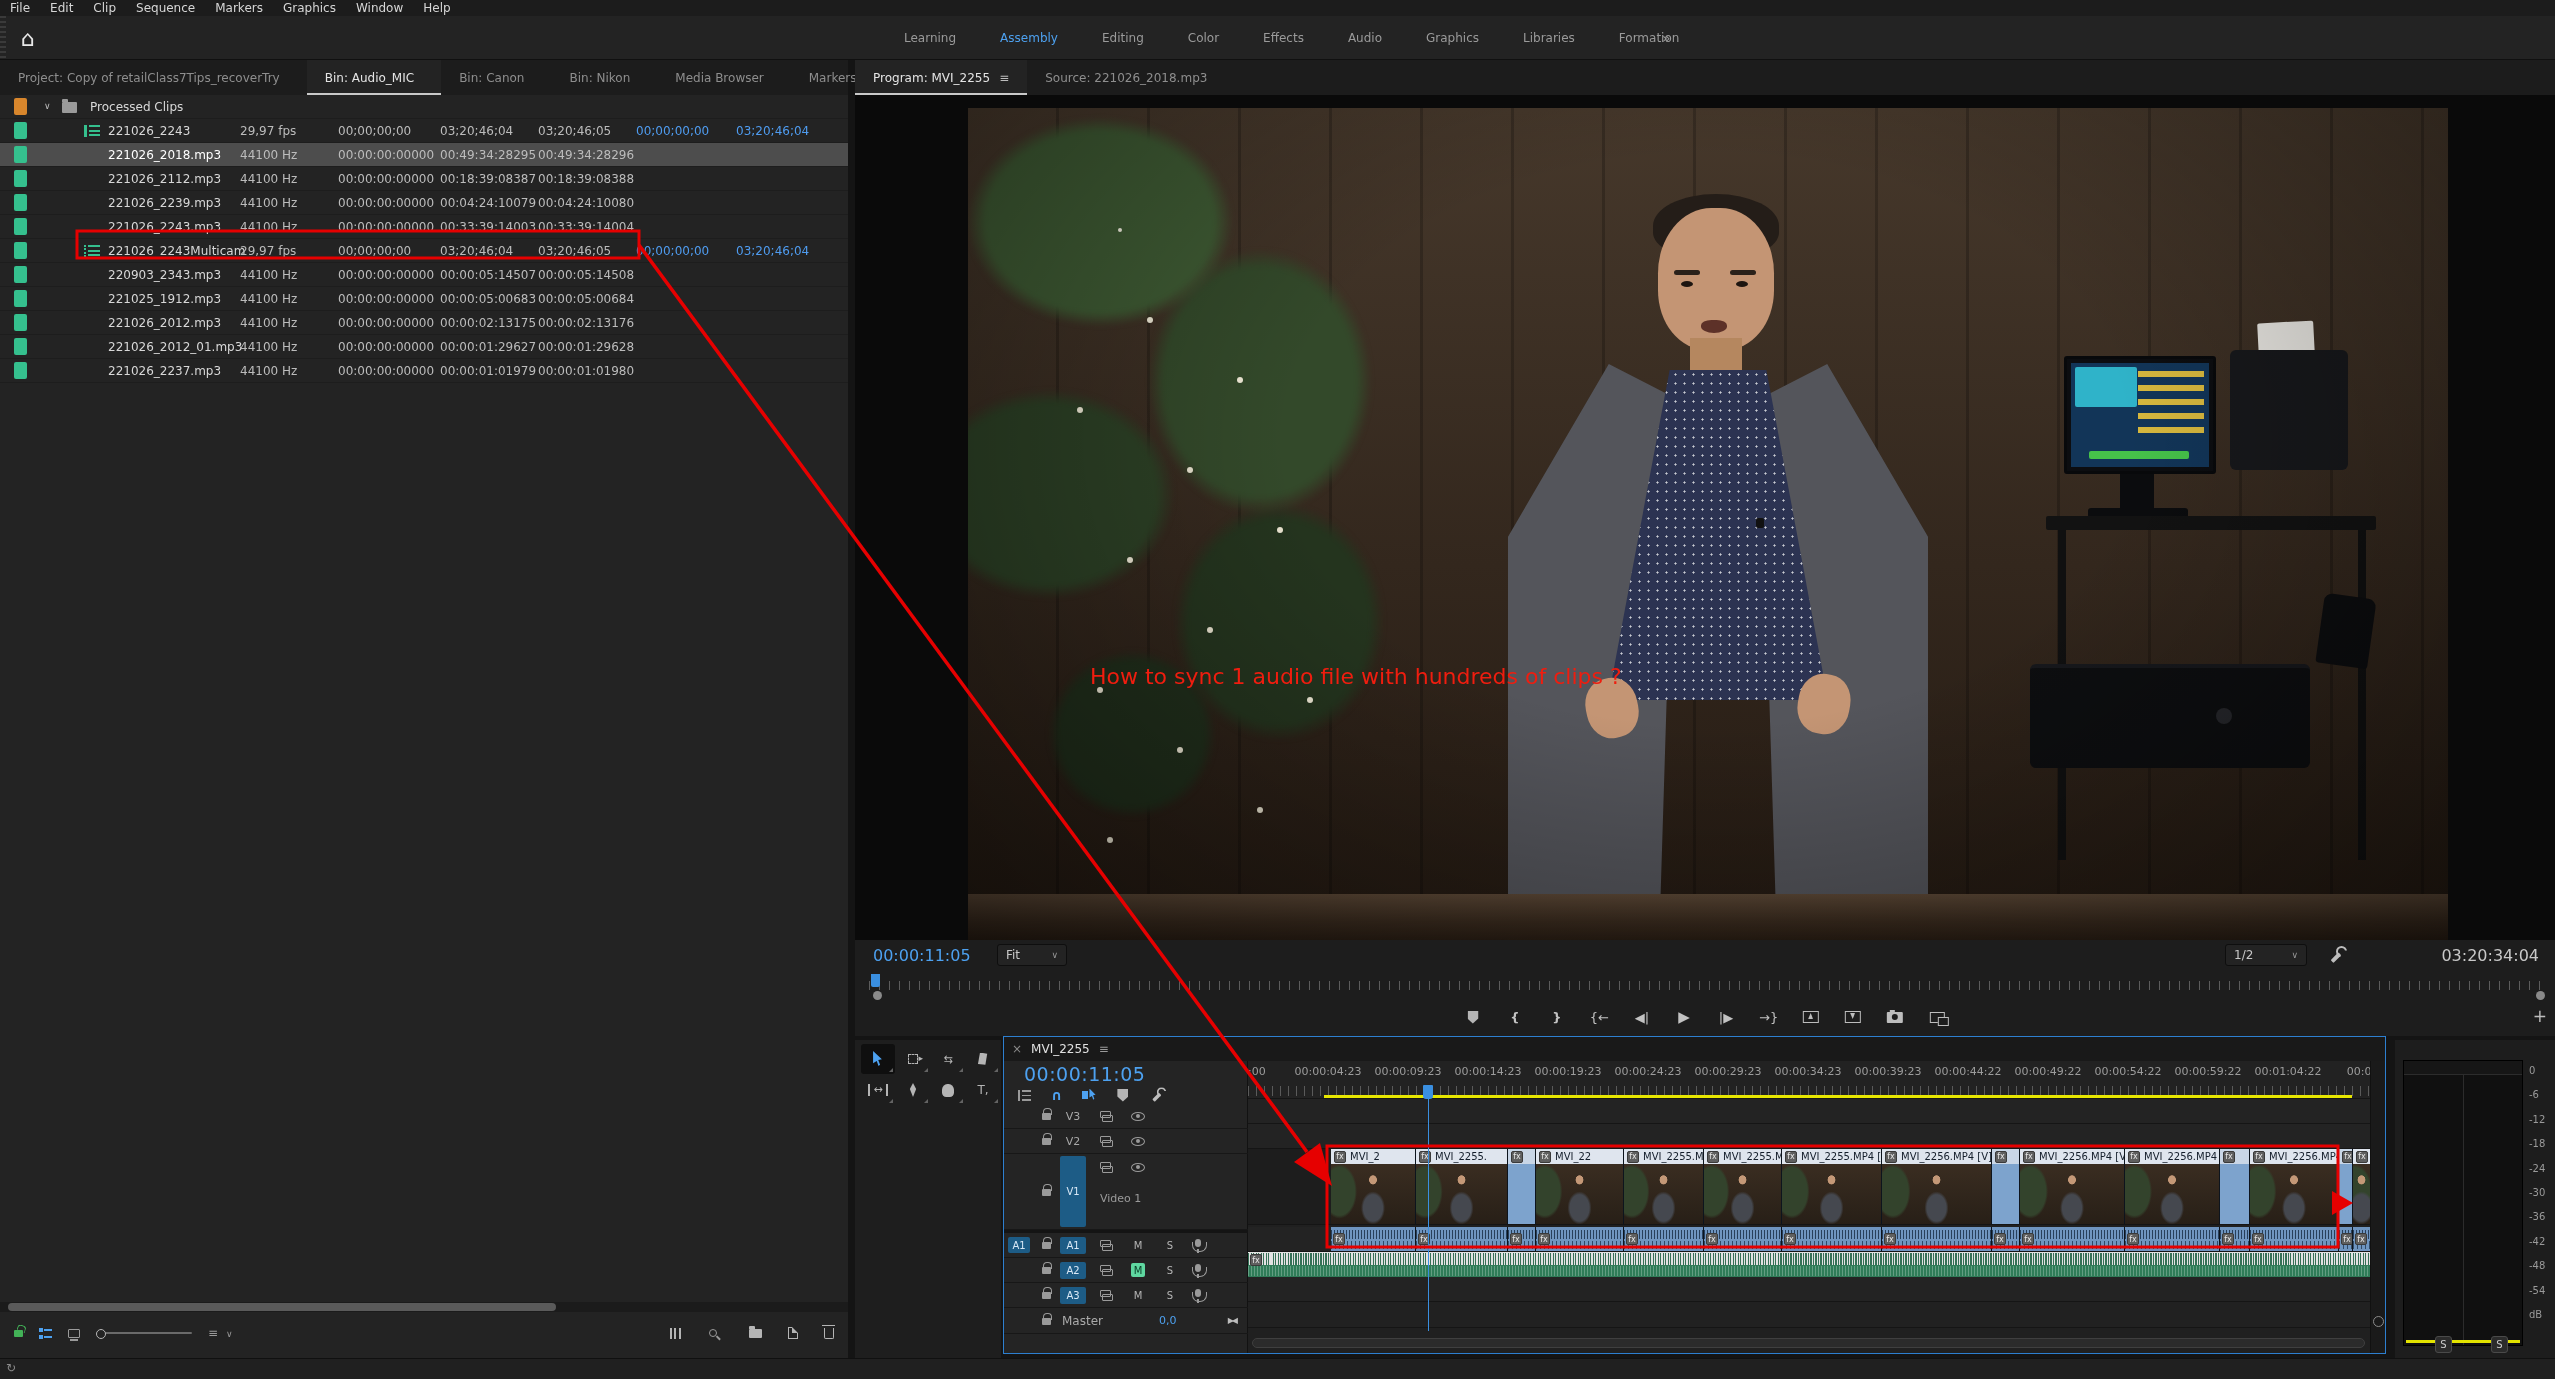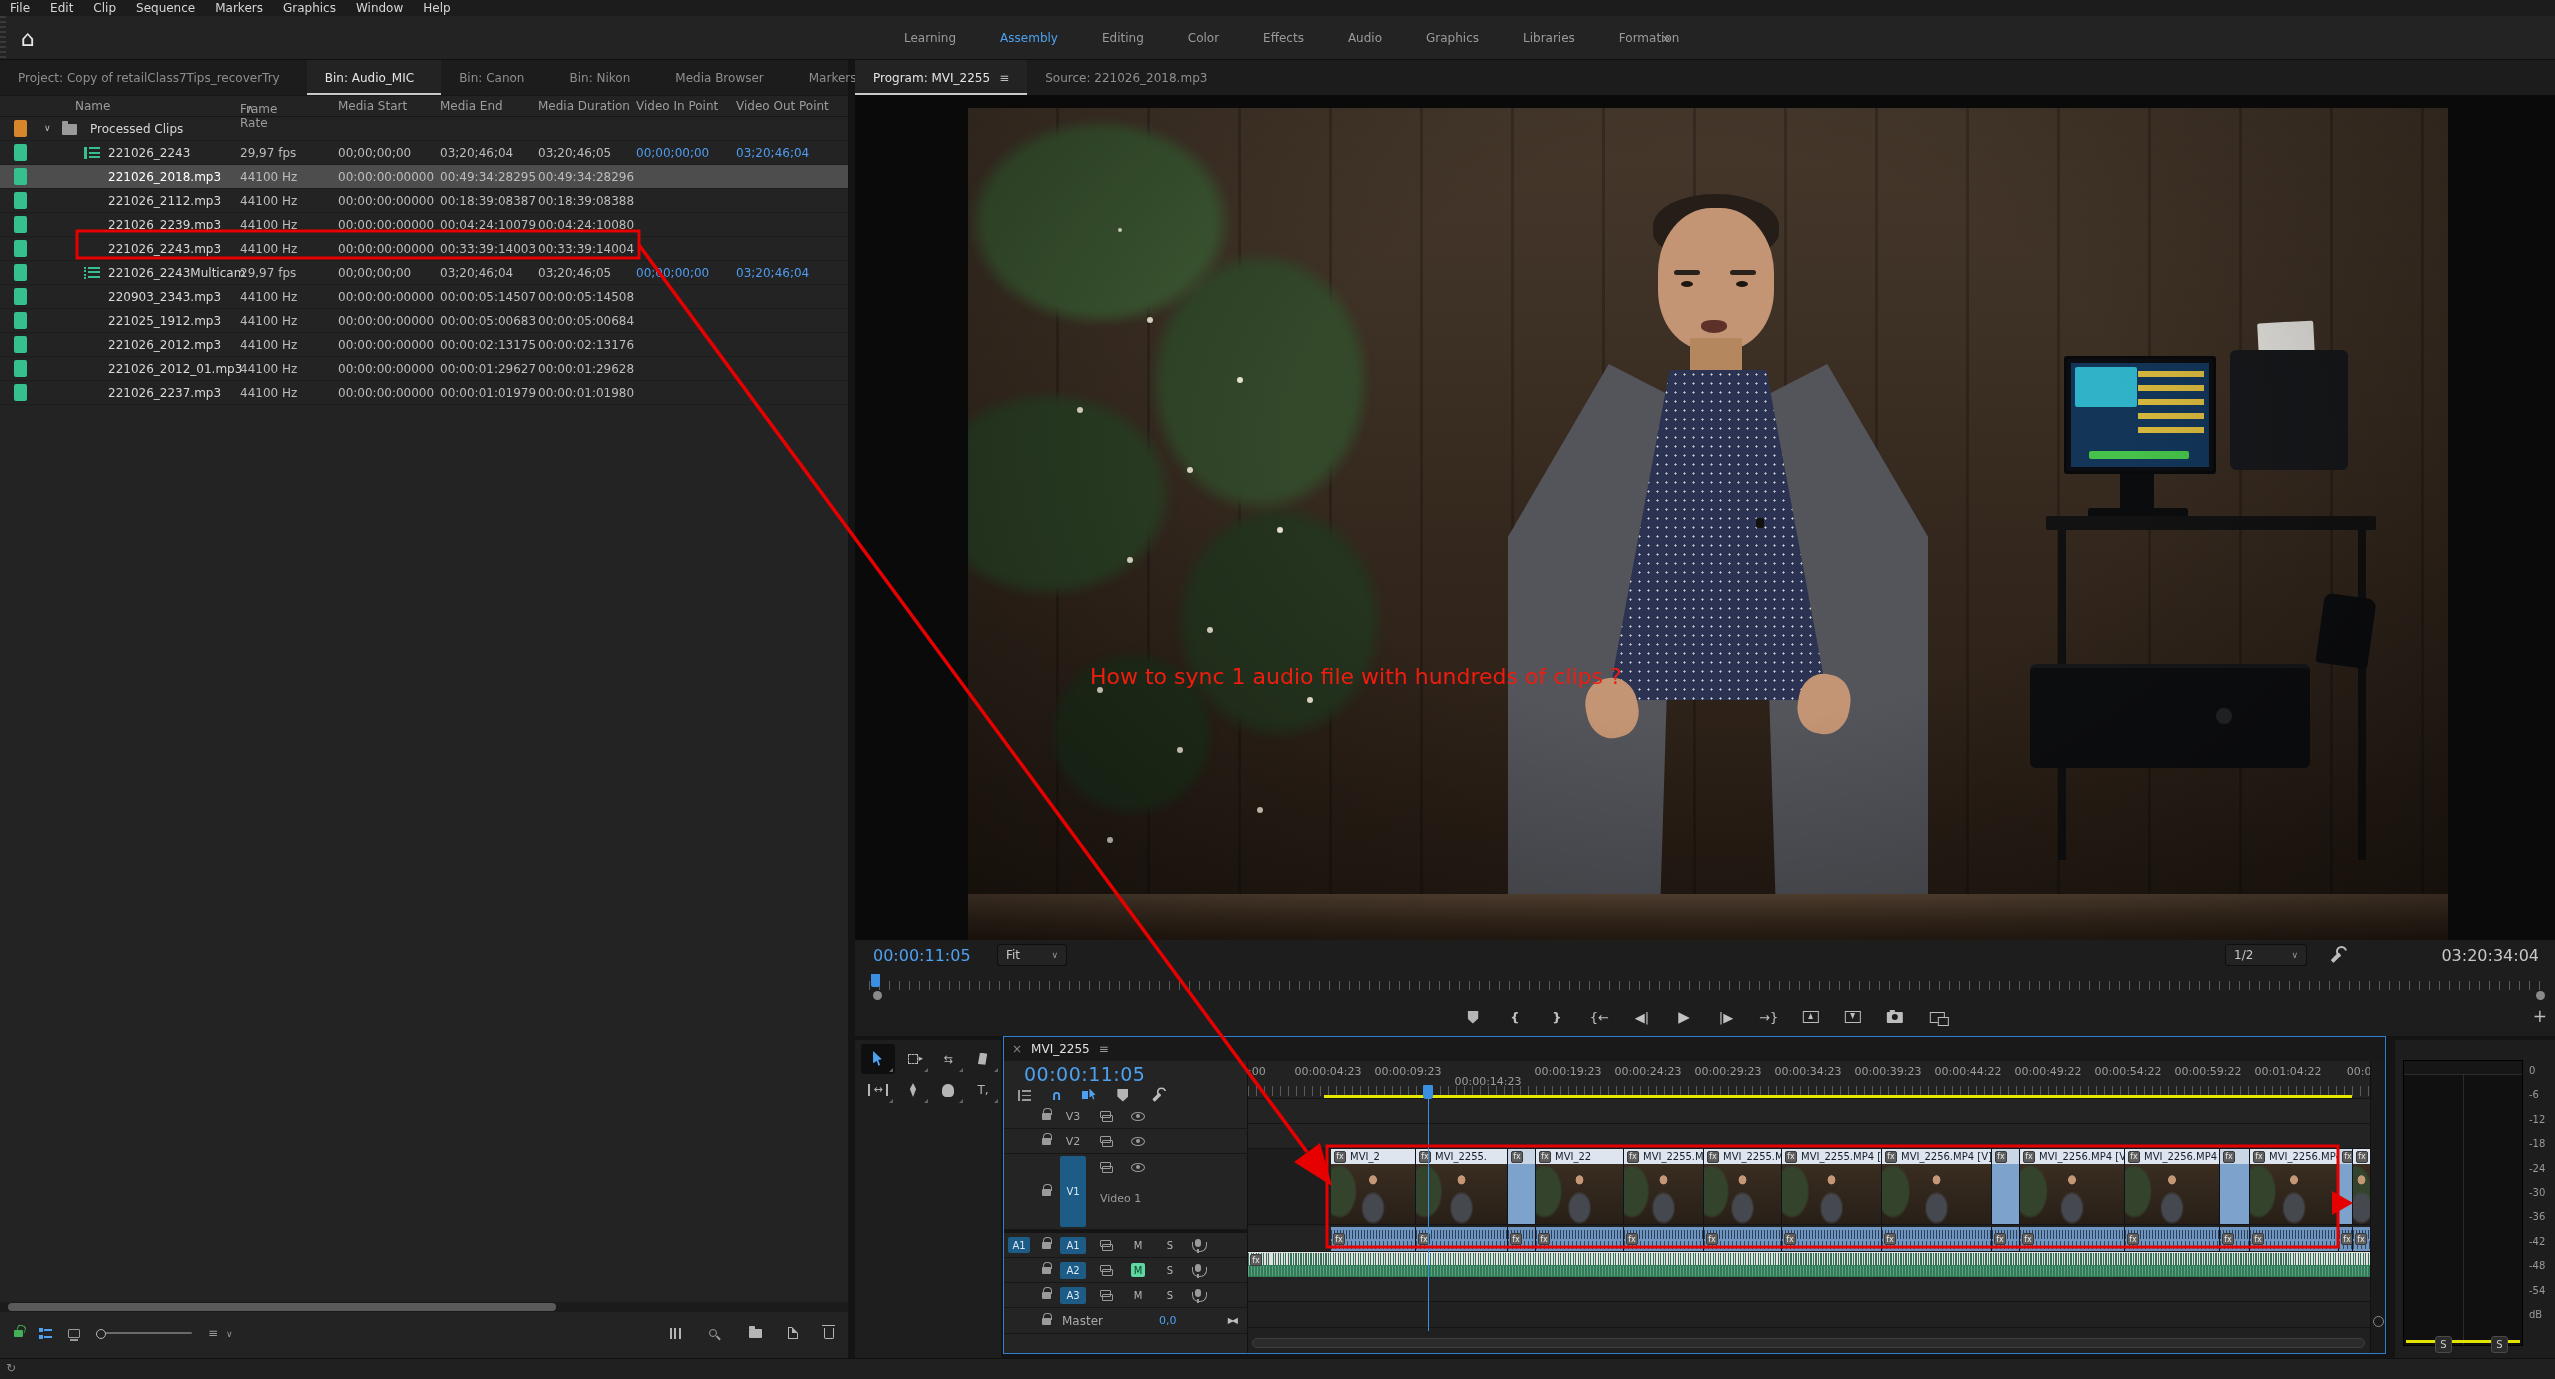--- a/index.html
+++ b/index.html
@@ -361,32 +361,20 @@
       <span class="ptab">
         <span>Markers</span>
         <span class="pmenu"></span>
       </span>
 
       <span class="ptab">
         <span>Audio</span>
         <span class="pmenu"></span>
       </span>
     </div>
-  <div class="thead">
-    <span class="c-name">Name</span>
-    <span class="c-rate">
-        <span>Frame Rate</span>
-        <span class="sortg">∧</span>
-      </span>
-    <span class="c-start">Media Start</span>
-    <span class="c-end">Media End</span>
-    <span class="c-dur">Media Duration</span>
-    <span class="c-vin">Video In Point</span>
-    <span class="c-vout">Video Out Point</span>
-  </div>
   <div class="prows">
 
       <div class="trow folder">
         <span class="chip" style="background: rgb(216, 134, 44);"></span>
         <span class="chev">∨</span>
         <span class="fold"></span>
 
         <span class="name">Processed Clips</span>
         <span class="rate"></span>
         <span class="start"></span>
@@ -806,21 +794,21 @@
         </div>
       </div>
     </div>
     <div class="lanes">
       <div class="ruler">
         <div>
 
         <span class="rlab" style="left: 0px;">:00:00</span>
             <span class="rlab" style="left: 80px;">00:00:04:23</span>
             <span class="rlab" style="left: 160px;">00:00:09:23</span>
-            <span class="rlab" style="left: 240px; margin-top: 10px;">00:00:14:23</span>
+            <span class="rlab" style="left: 240px;">00:00:14:23</span>
             <span class="rlab" style="left: 320px;">00:00:19:23</span>
             <span class="rlab" style="left: 400px;">00:00:24:23</span>
             <span class="rlab" style="left: 480px;">00:00:29:23</span>
             <span class="rlab" style="left: 560px;">00:00:34:23</span>
             <span class="rlab" style="left: 640px;">00:00:39:23</span>
             <span class="rlab" style="left: 720px;">00:00:44:22</span>
             <span class="rlab" style="left: 800px;">00:00:49:22</span>
             <span class="rlab" style="left: 880px;">00:00:54:22</span>
             <span class="rlab" style="left: 960px;">00:00:59:22</span>
             <span class="rlab" style="left: 1040px;">00:01:04:22</span>

